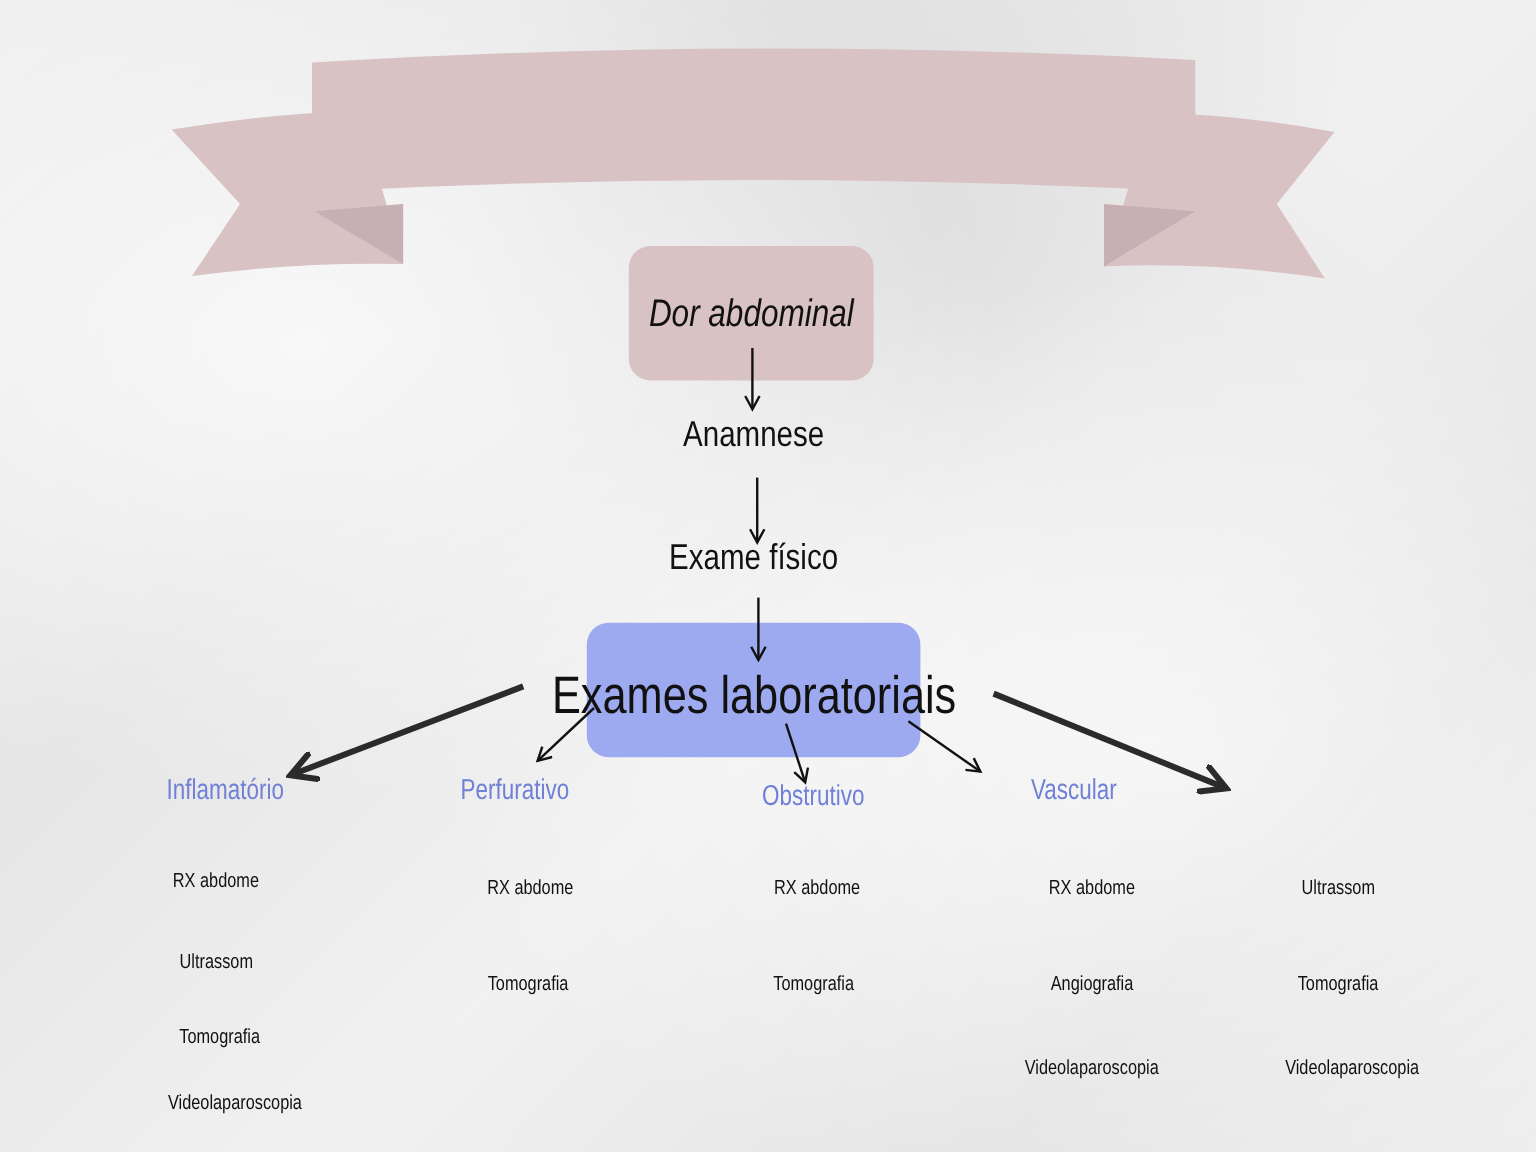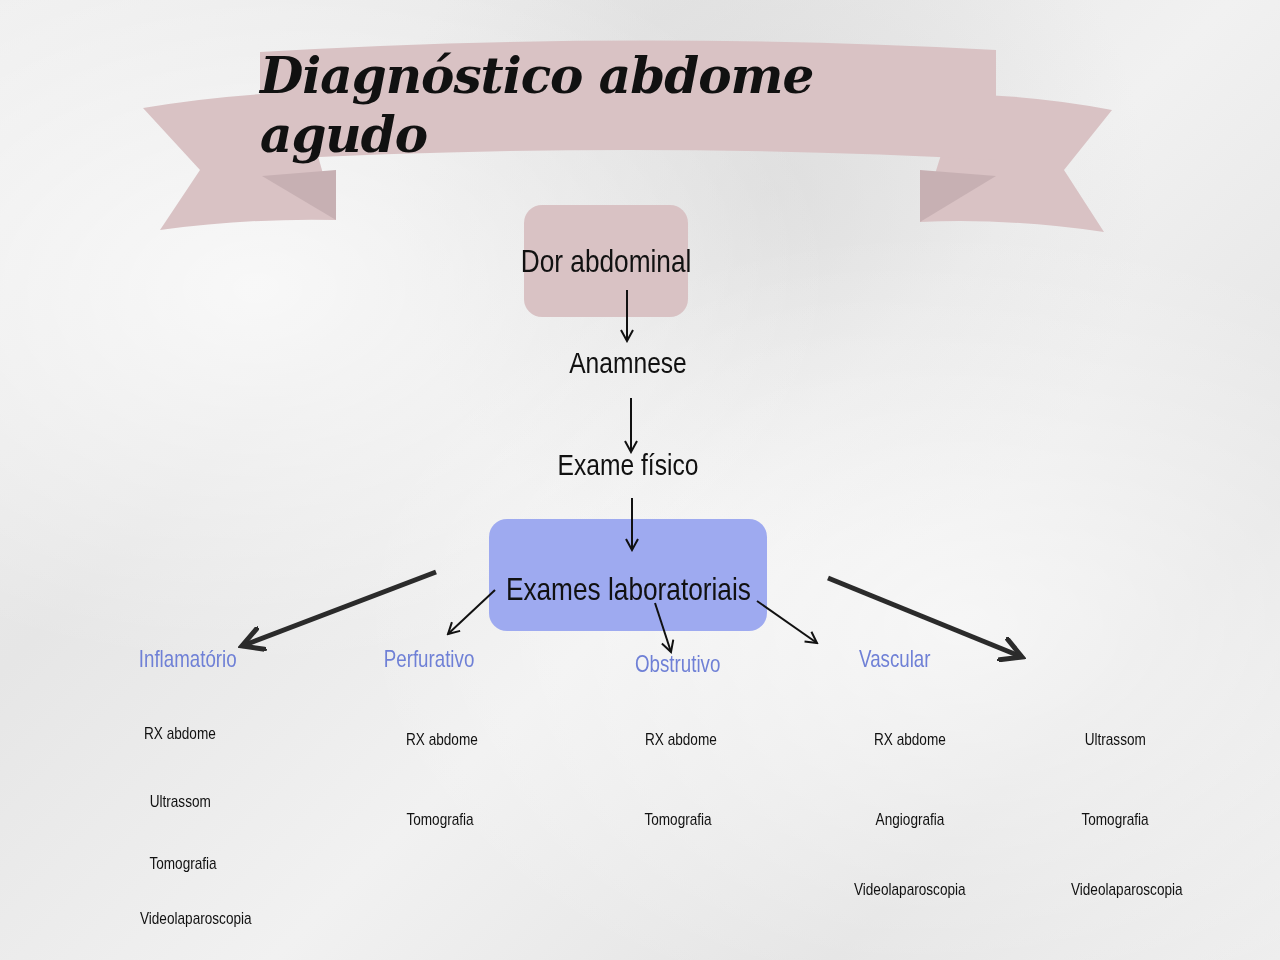--- a/index.html
+++ b/index.html
@@ -19,22 +19,22 @@
     position: absolute; left: 260px; top: 60px; width: 736px; height: 90px;
     display: flex; align-items: center; justify-content: center;
     font-family: "DejaVu Serif", serif; font-style: italic; font-weight: bold;
     font-size: 50px; color: #111; letter-spacing: -1px;
   }
   .box {
     position: absolute; border-radius: 18px;
     display: flex; align-items: center; justify-content: center;
     color: #111; font-family: "Liberation Sans Narrow", "Liberation Sans", sans-serif;
   }
-  .box-pain { left: 524px; top: 205px; width: 164px; height: 112px; background: #d9c2c4; font-size: 32px; }
-  .box-lab  { left: 489px; top: 519px; width: 278px; height: 112px; background: #9eaaf0; font-size: 32px; align-items: flex-start; padding-top: 52px; box-sizing: border-box; }
+  .box-pain { left: 524px; top: 205px; width: 204px; height: 112px; background: #d9c2c4; font-size: 32px; font-style: italic; }
+  .box-lab  { left: 489px; top: 519px; width: 278px; height: 112px; background: #9eaaf0; font-size: 44px; align-items: flex-start; padding-top: 36px; box-sizing: border-box; }
   .step {
     position: absolute; color: #111; font-size: 30px;
     font-family: "Liberation Sans", sans-serif; transform: scaleX(0.82); transform-origin: center;
     text-align: center; white-space: nowrap;
   }
   .narrow { display: inline-block; transform: scaleX(0.82); transform-origin: center; white-space: nowrap; }
   .cat {
     position: absolute; color: #6f80d6; font-size: 24px; white-space: nowrap;
     font-family: "Liberation Sans", sans-serif; text-align: center; width: 220px;
   }
@@ -56,21 +56,20 @@
 
     <path d="M262,176 L336,170 L336,220 Z" fill="#c7b0b3"></path>
 
     <path d="M1112,110 Q1040,96 960,94 L920,222 Q1010,218 1104,232 L1064,170 Z" fill="#d9c2c4"></path>
 
     <path d="M920,170 L996,176 L920,222 Z" fill="#c7b0b3"></path>
 
     <path d="M260,52 Q628,30 996,50 L996,160 Q628,140 260,160 Z" fill="#d9c2c4"></path>
   </svg>
 
-  <div class="title">Diagnóstico abdome agudo</div>
 
   <div class="box box-pain">
     <span class="narrow">Dor abdominal</span>
   </div>
 
   <div class="step" style="left:528px; top:346px; width:200px;">Anamnese</div>
   <div class="step" style="left:518px; top:448px; width:220px;">Exame físico</div>
 
   <div class="box box-lab">
     <span class="narrow">Exames laboratoriais</span>

